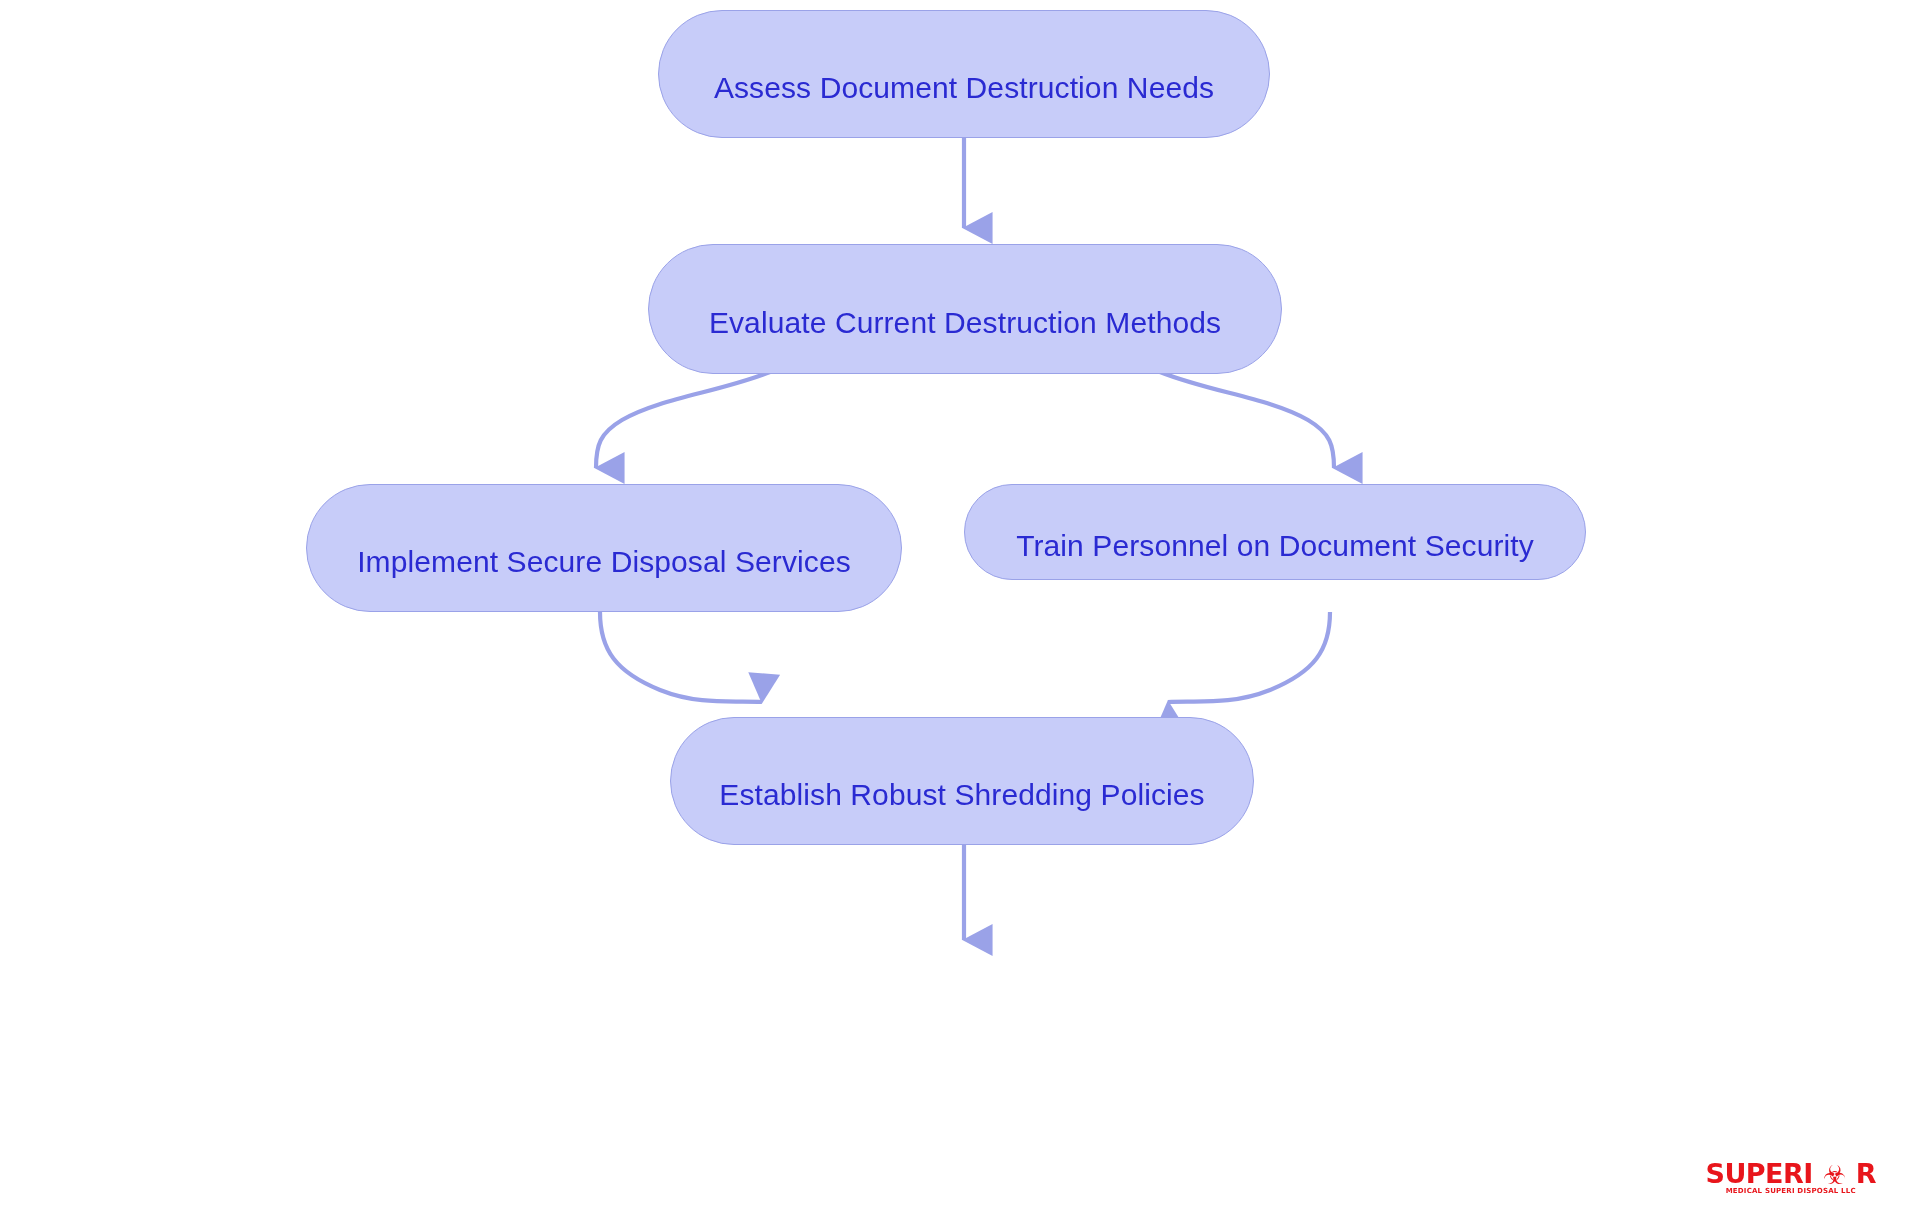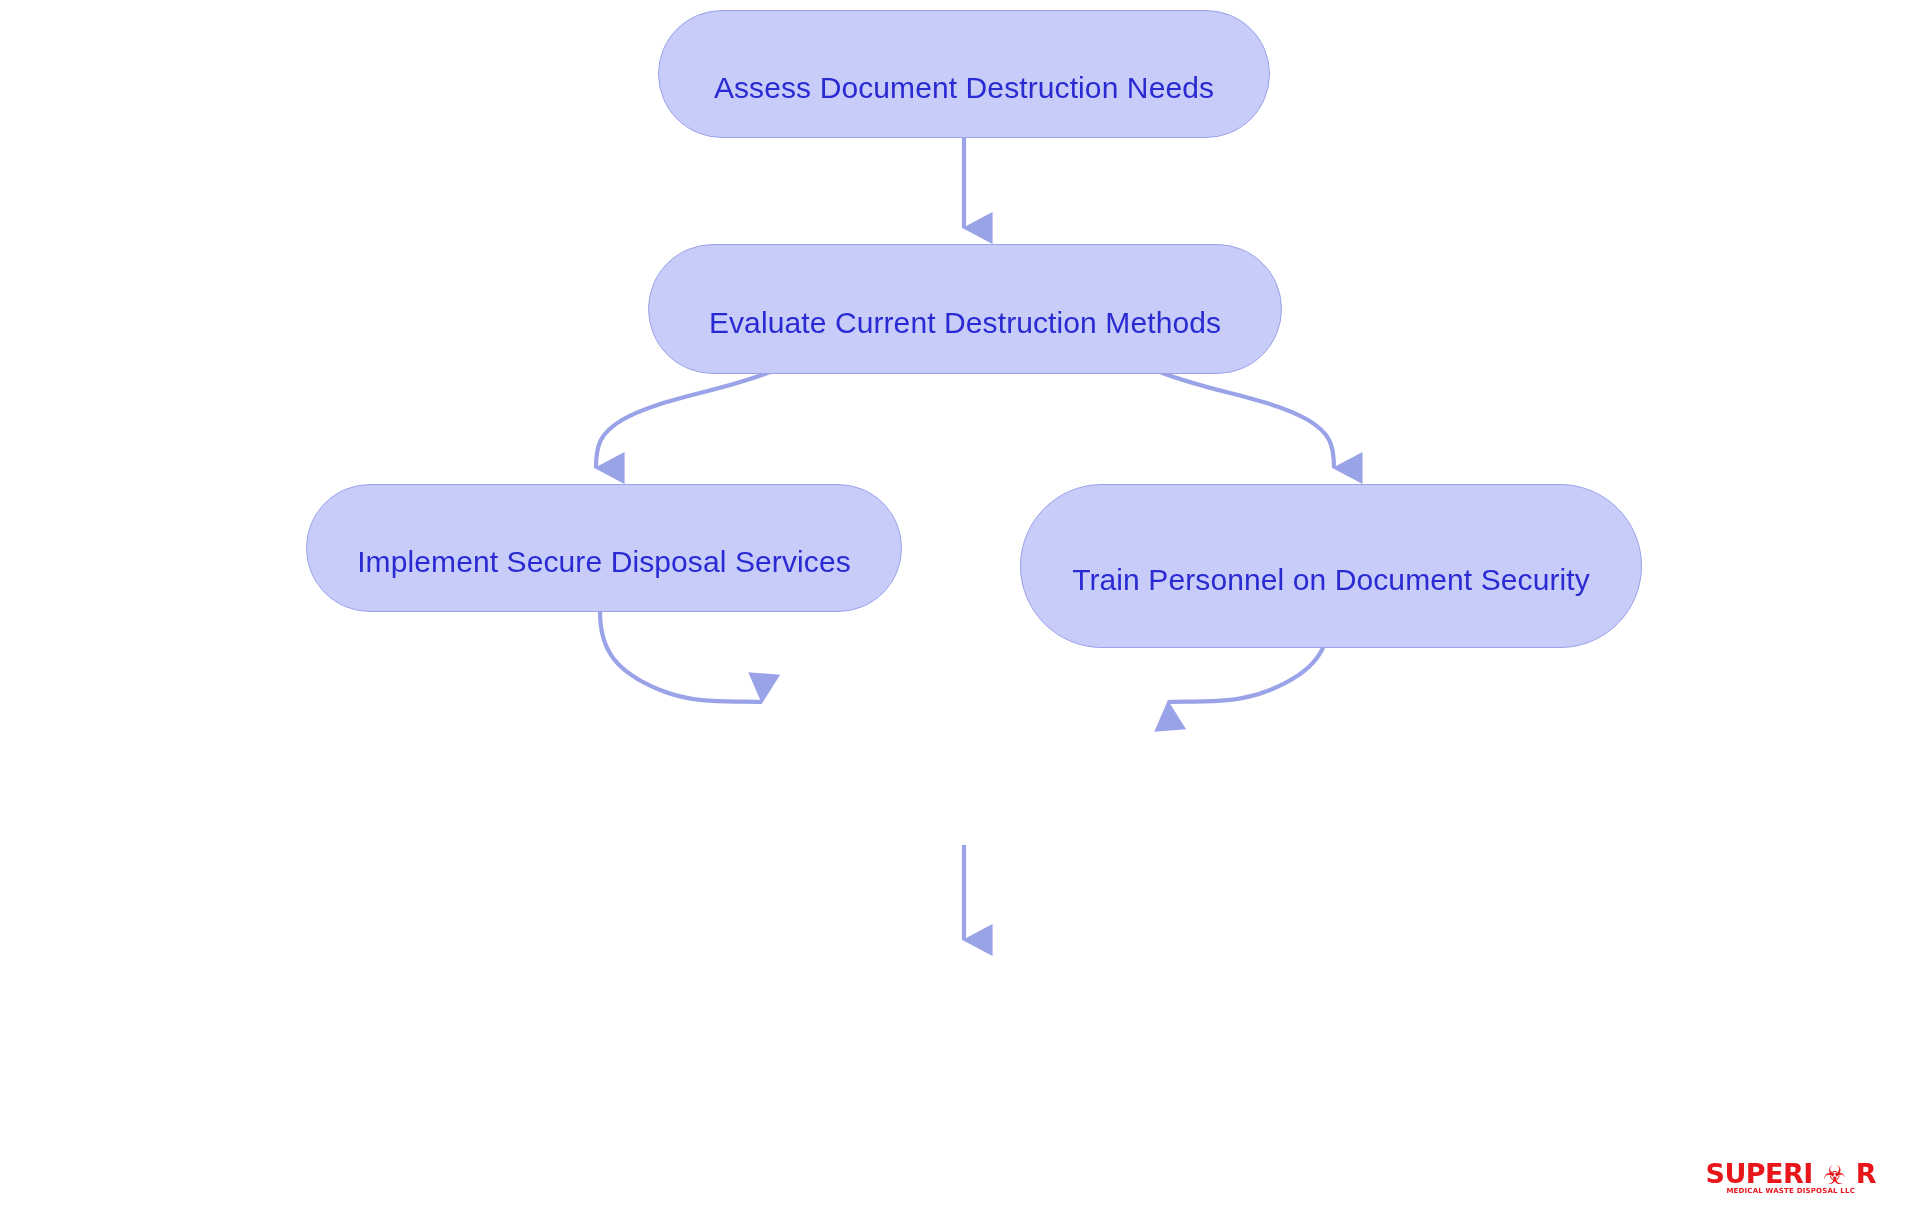--- a/index.html
+++ b/index.html
@@ -70,21 +70,21 @@
   .node-label {
     white-space: nowrap;
     line-height: 1.1;
     margin-top: 26px;
   }
 
   
   #node-assess      { left: 658px;  top: 10px;   width: 612px; height: 128px; }
   #node-evaluate    { left: 648px;  top: 244px;  width: 634px; height: 130px; }
   #node-implement   { left: 306px;  top: 484px;  width: 596px; height: 128px; }
-  #node-train       { left: 1020px; top: 484px;  width: 622px; height: 164px; }
+  #node-train       { left: 964px; top: 484px;  width: 622px; height: 96px; }
   #node-establish   { left: 670px;  top: 717px;  width: 584px; height: 128px; }
   #node-end         { left: 893px;  top: 955px;  width: 142px; height: 132px; }
 
   
   #brand-logo {
     position: absolute;
     right: 44px;
     bottom: 20px;
     z-index: 3;
     text-align: center;
@@ -157,26 +157,29 @@
     </div>
 
     <div class="node stadium" id="node-implement">
       <span class="node-label">Implement Secure Disposal Services</span>
     </div>
 
     <div class="node stadium" id="node-train">
       <span class="node-label">Train Personnel on Document Security</span>
     </div>
 
+    <div class="node stadium" id="node-establish">
+      <span class="node-label">Establish Robust Shredding Policies</span>
+    </div>
 
 
   </div>
 
   <div id="brand-logo">
     <div class="brand-wordmark">
       <span>SUPERI</span>
       <span class="brand-biohazard">☣</span>
       <span>R</span>
     </div>
-    <div class="brand-sub">MEDICAL WASTE DISPOSAL LLC</div>
+    <div class="brand-sub">MEDICAL SUPERI DISPOSAL LLC</div>
   </div>
 
 </div>
 
 </body></html>

